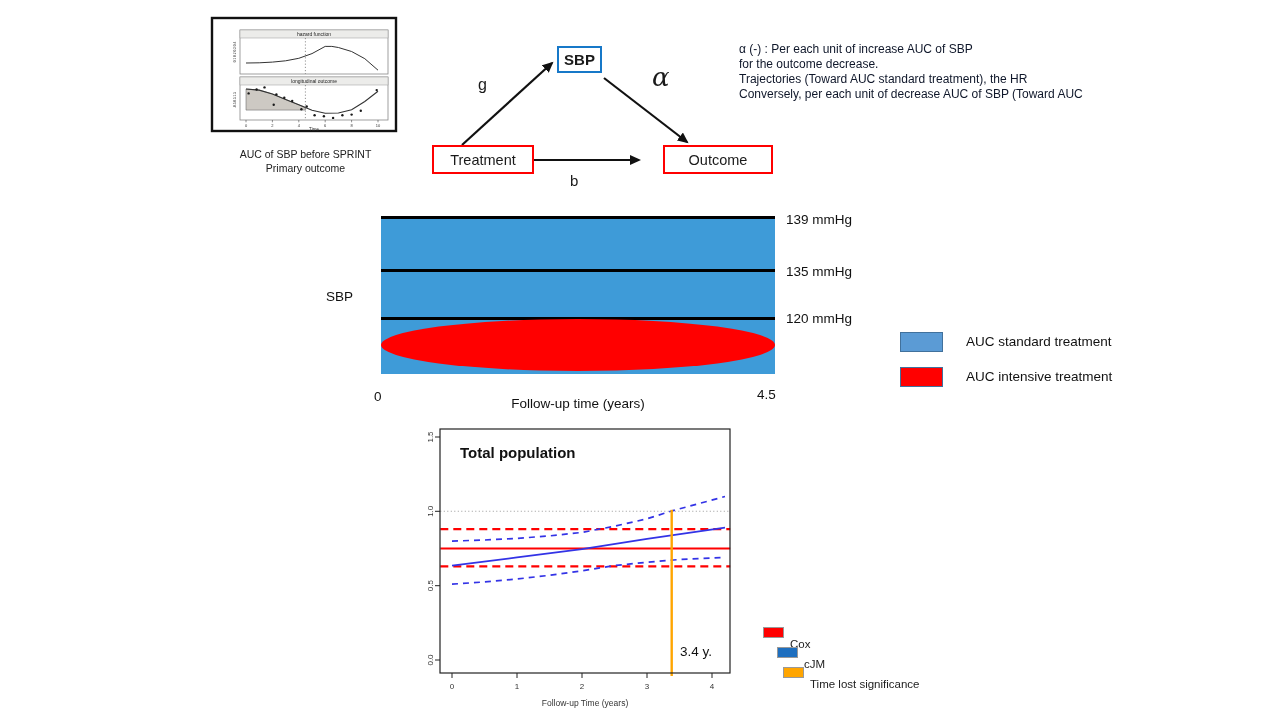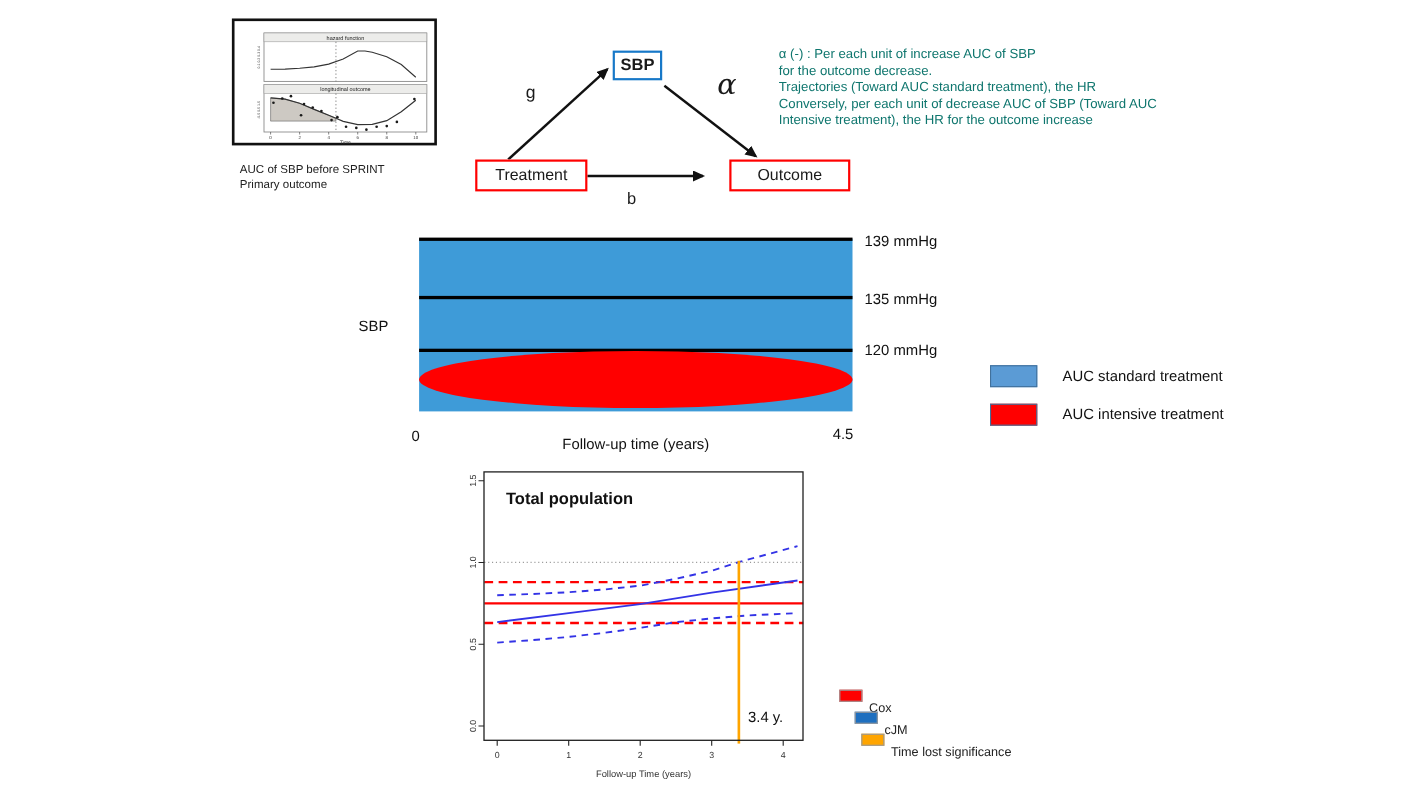--- a/index.html
+++ b/index.html
@@ -4,22 +4,22 @@
 <style>
   html,body{margin:0;padding:0;background:#fff;}
   #canvas{position:relative;width:1280px;height:720px;background:#ffffff;overflow:hidden;
           font-family:"Liberation Sans",sans-serif;color:#1a1a1a;}
   .abs{position:absolute;}
   .box{position:absolute;box-sizing:border-box;background:#fff;display:flex;align-items:center;justify-content:center;}
   .red-box{border:2.5px solid #FF0000;font-size:14.5px;margin-left:19px;}
   .sbp-box{border:2.5px solid #1778C8;font-weight:bold;font-size:15px;}
   .path-label{position:absolute;font-size:15px;}
   .alpha{font-family:"DejaVu Serif",serif;font-style:italic;font-size:26px;}
-  .note{position:absolute;left:708px;top:42px;width:440px;font-size:12px;line-height:15px;color:#0f766e;}
-  .caption{position:absolute;left:218px;top:147px;width:175px;font-size:10.5px;line-height:14px;color:#222;}
+  .note{position:absolute;left:739px;top:42px;width:440px;font-size:12px;line-height:15px;color:#0f172a;}
+  .caption{position:absolute;left:218px;top:147px;width:175px;text-align:center;font-size:10.5px;line-height:14px;color:#222;}
   .band-rect{position:absolute;left:381px;top:217px;width:394px;height:157px;}
   .band-line{position:absolute;left:381px;width:394px;background:#000;}
   .band-ellipse{position:absolute;left:381px;top:319px;width:394px;height:52px;border-radius:50%;}
   .band-label{position:absolute;font-size:13.5px;color:#111;}
   .legend-swatch{position:absolute;width:43px;height:20px;box-sizing:border-box;border:1px solid #41719C;}
   .jm-legend-row{position:absolute;display:flex;align-items:center;}
   .jm-swatch{width:21px;height:11px;border:1px solid #999;box-sizing:border-box;margin-right:6px;}
   .jm-legend-label{font-size:11.5px;color:#222;margin-top:24px;}
   svg text{font-family:"Liberation Sans",sans-serif;}
 </style>
@@ -113,21 +113,20 @@
 
   <div class="path-label" style="left:478px;top:76px;font-size:16px;">g</div>
   <div class="path-label alpha" style="left:652px;top:62px;">α</div>
   <div class="path-label" style="left:570px;top:172px;">b</div>
 
   <div class="note">
     <div>α (-) : Per each unit of increase AUC of SBP</div>
     <div>for the outcome decrease.</div>
     <div>Trajectories (Toward AUC standard treatment), the HR</div>
     <div>Conversely, per each unit of decrease AUC of SBP (Toward AUC</div>
-    <div>Intensive treatment), the HR for the outcome increase</div>
   </div>
 
   <div class="band-rect" style="background: rgb(62, 155, 216);"></div>
   <div class="band-line" style="top:216px;height:3px;"></div>
   <div class="band-line" style="top:269px;height:2.5px;"></div>
   <div class="band-line" style="top:317px;height:2.5px;"></div>
   <div class="band-ellipse" style="background: rgb(255, 0, 0);"></div>
 
   <div class="band-label" style="left:326px;top:289px;">SBP</div>
   <div class="band-label" style="left:786px;top:212px;">139 mmHg</div>

